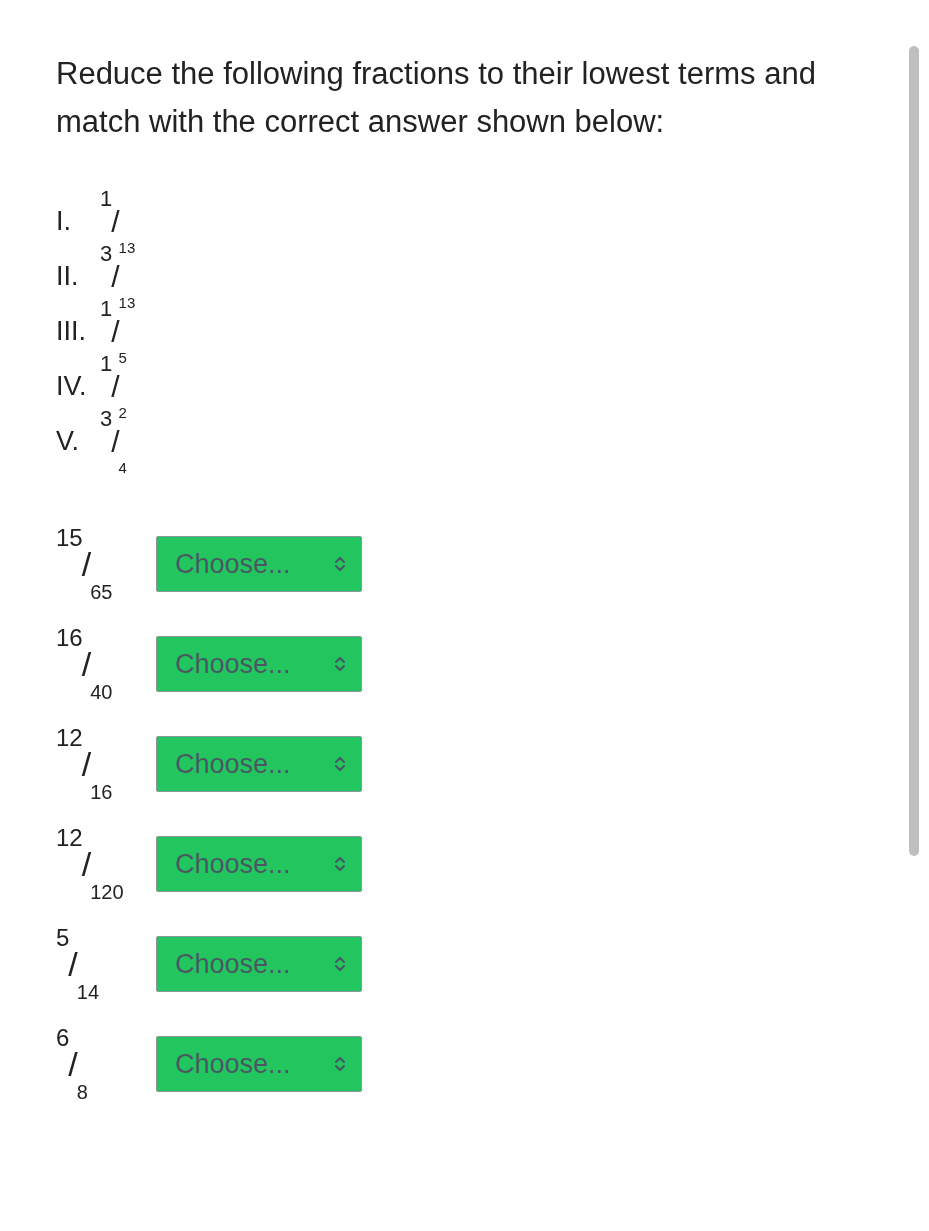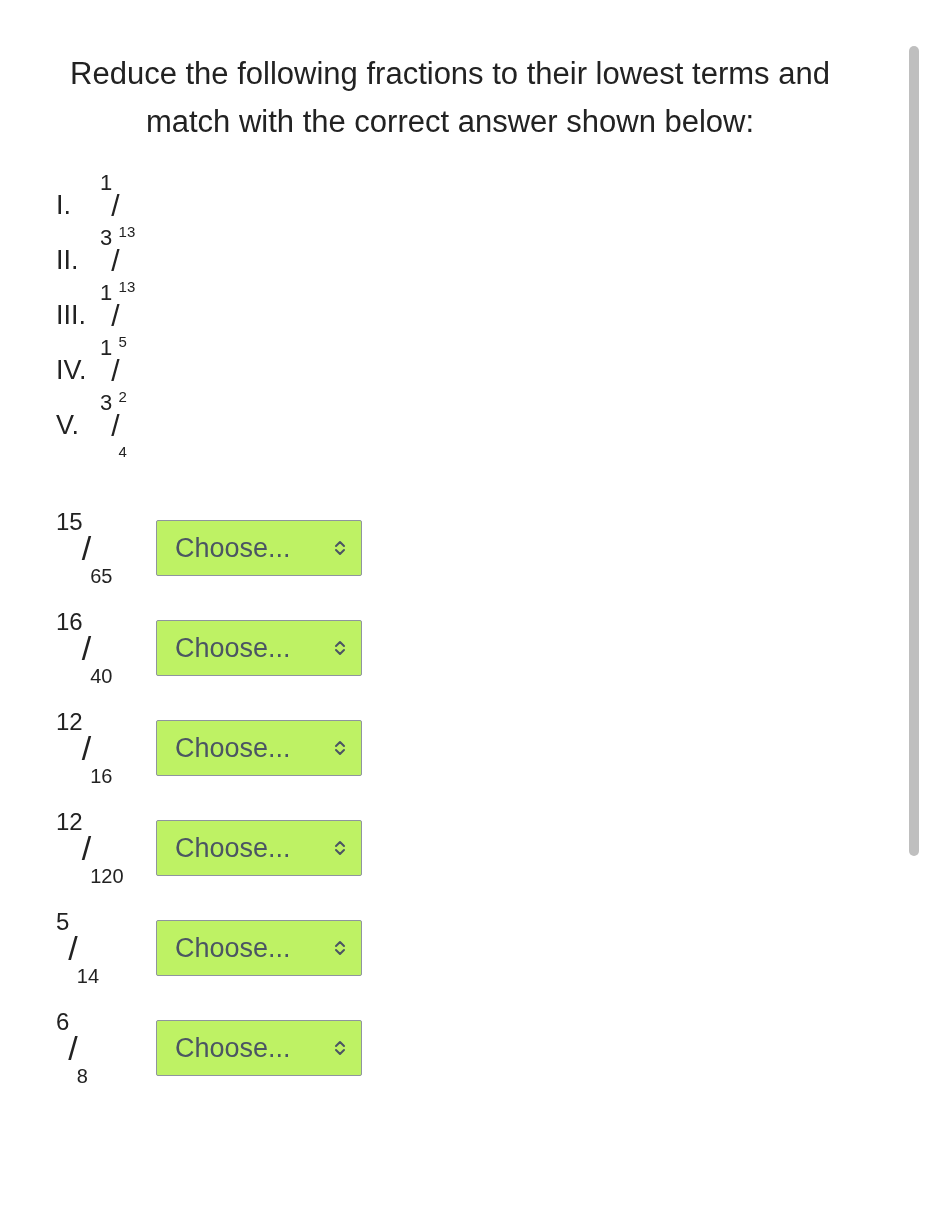--- a/index.html
+++ b/index.html
@@ -13,22 +13,21 @@
     background:#fff;
   }
   .content{
     padding:50px 56px 0 56px;
     box-sizing:border-box;
     width:900px;
   }
   .instructions{
     font-size:31px;
     line-height:1.55;
-    margin-bottom:32px;
-    text-align:center;
+    margin-bottom:48px;
   }
   .answers{
     font-size:27px;
     line-height:1.0;
     margin-bottom:60px;
   }
   .ans-row{
     display:flex;
     align-items:center;
     height:55px;
@@ -85,21 +84,21 @@
     border-radius:2px;
     height:56px;
     width:206px;
     box-sizing:border-box;
     display:flex;
     align-items:center;
     justify-content:space-between;
     padding:0 14px 0 18px;
     font-size:27px;
     color:#4b5563;
-    background:#bef264;
+    background:#22c55e;
     cursor:pointer;
   }
   .up-down{
     display:inline-flex;
     flex-direction:column;
     line-height:0.5;
     font-size:14px;
     color:#4b5563;
   }
   

